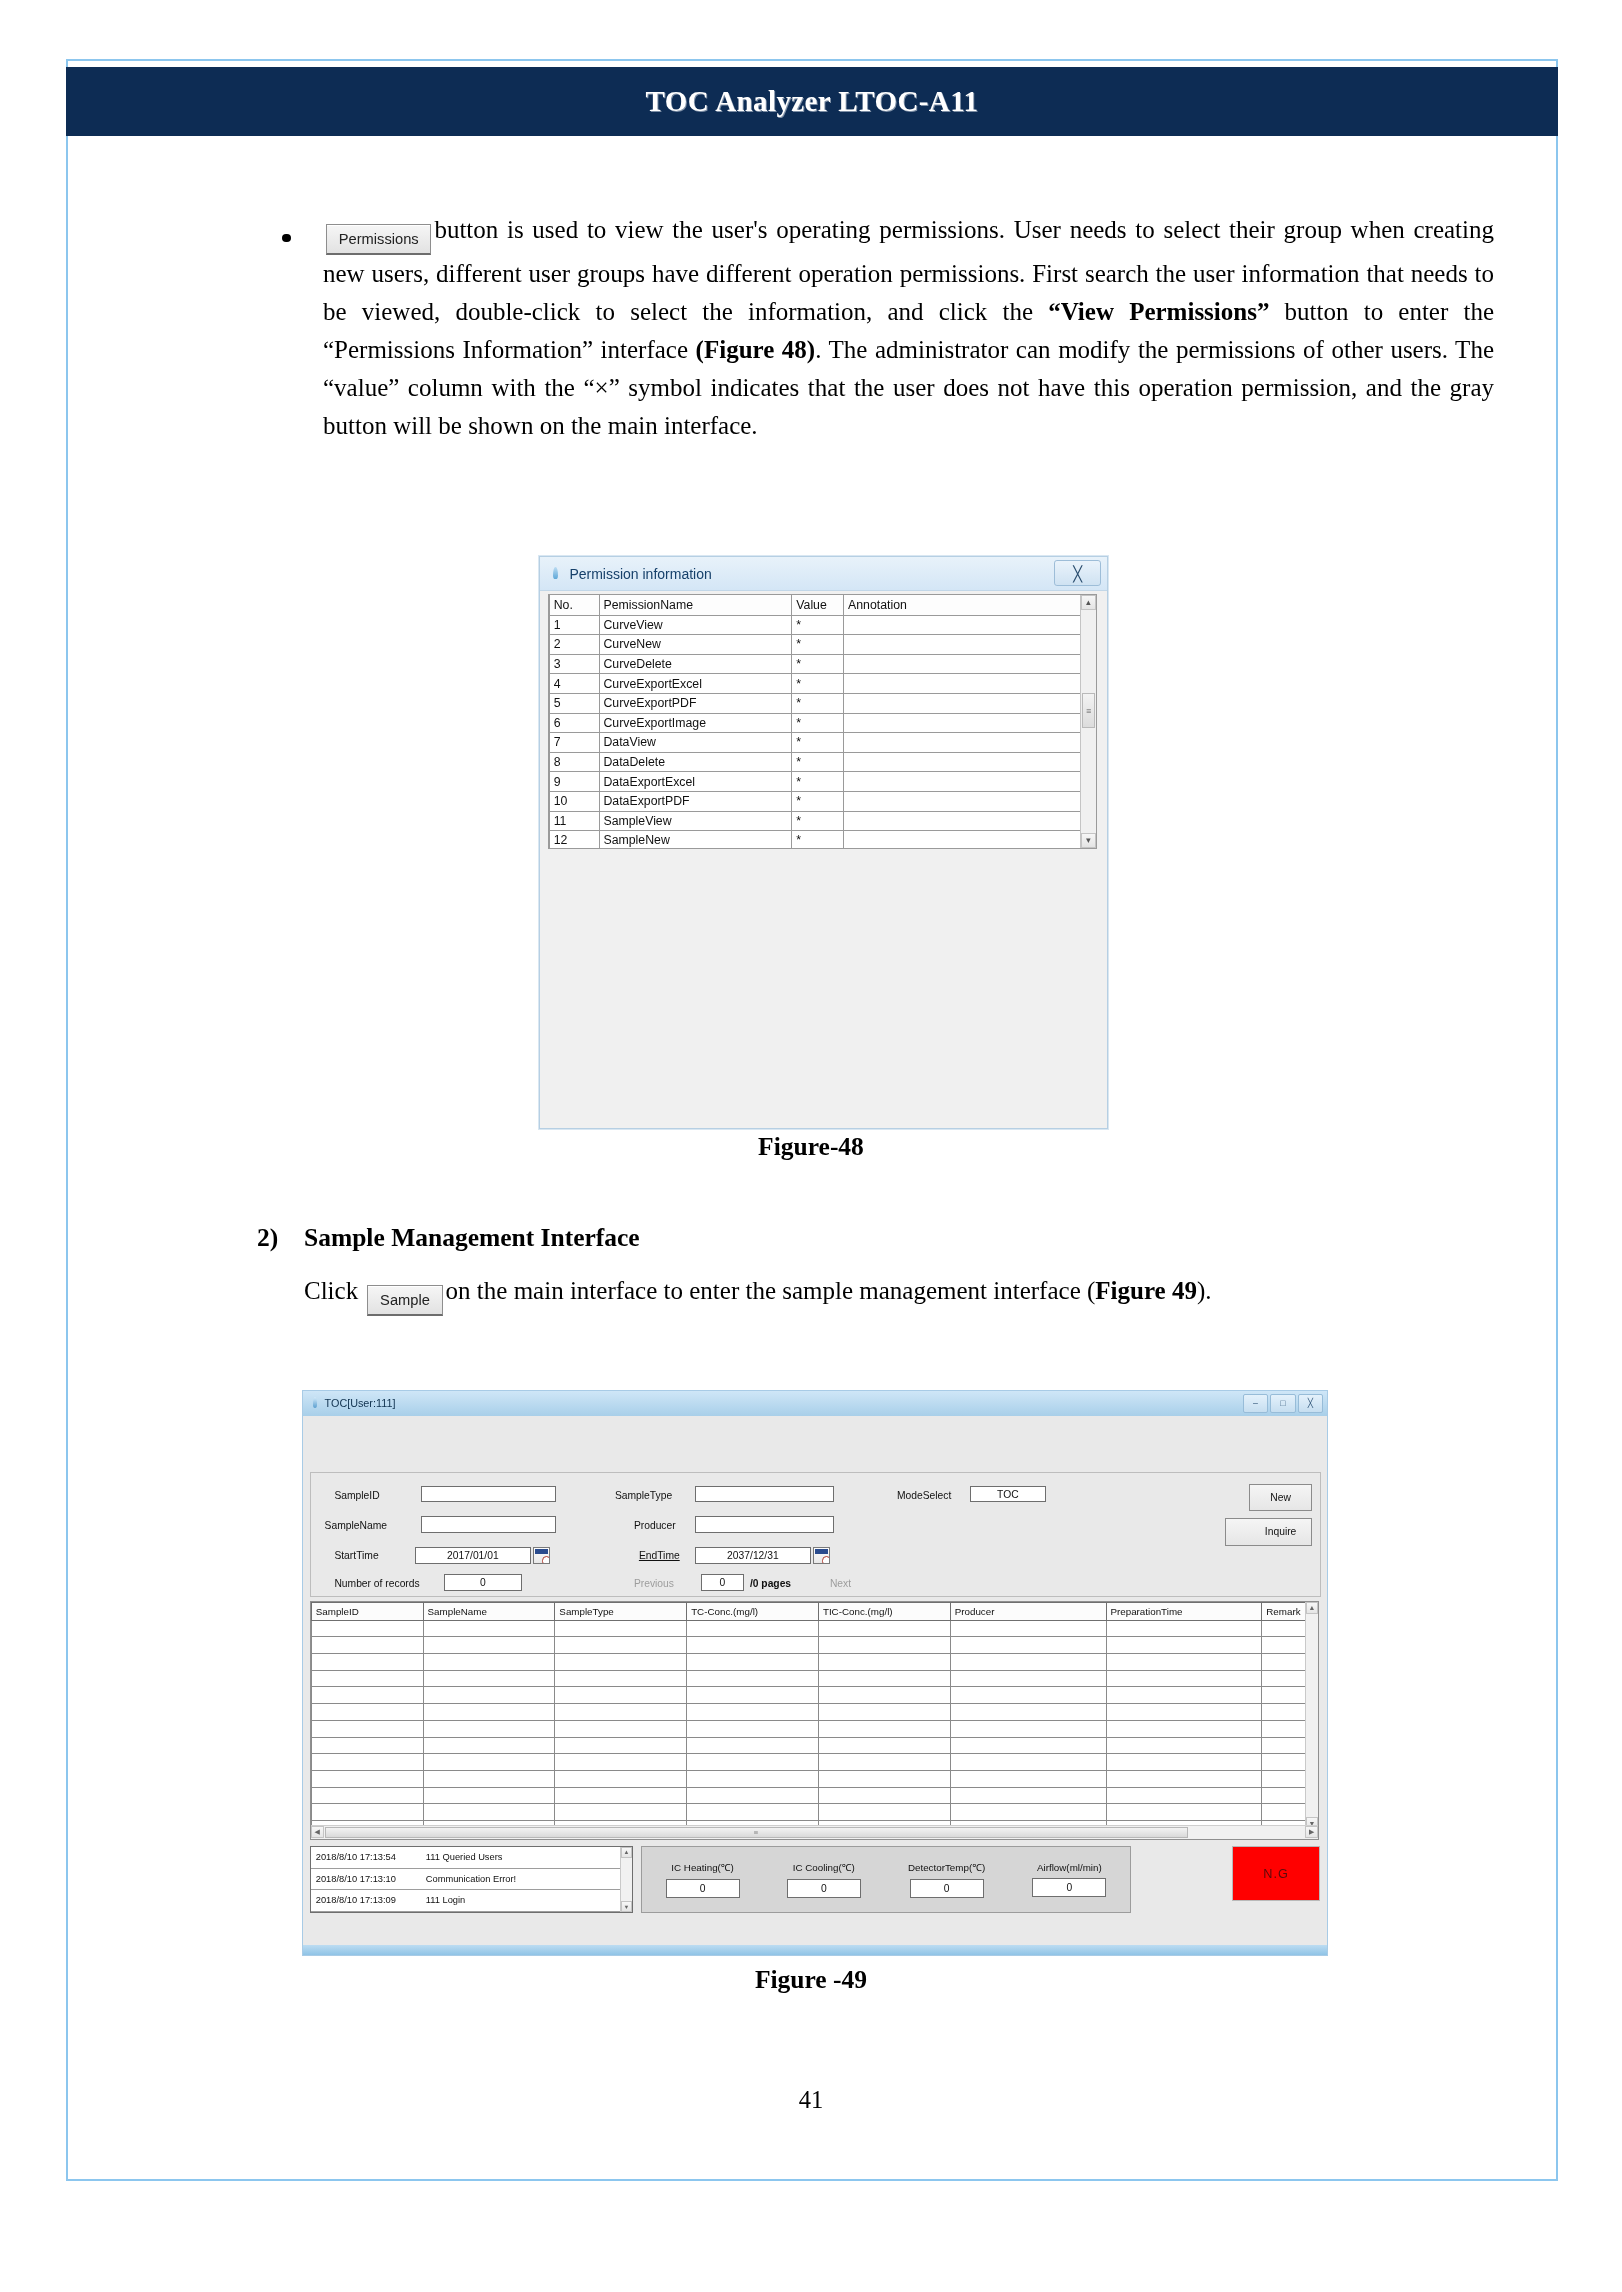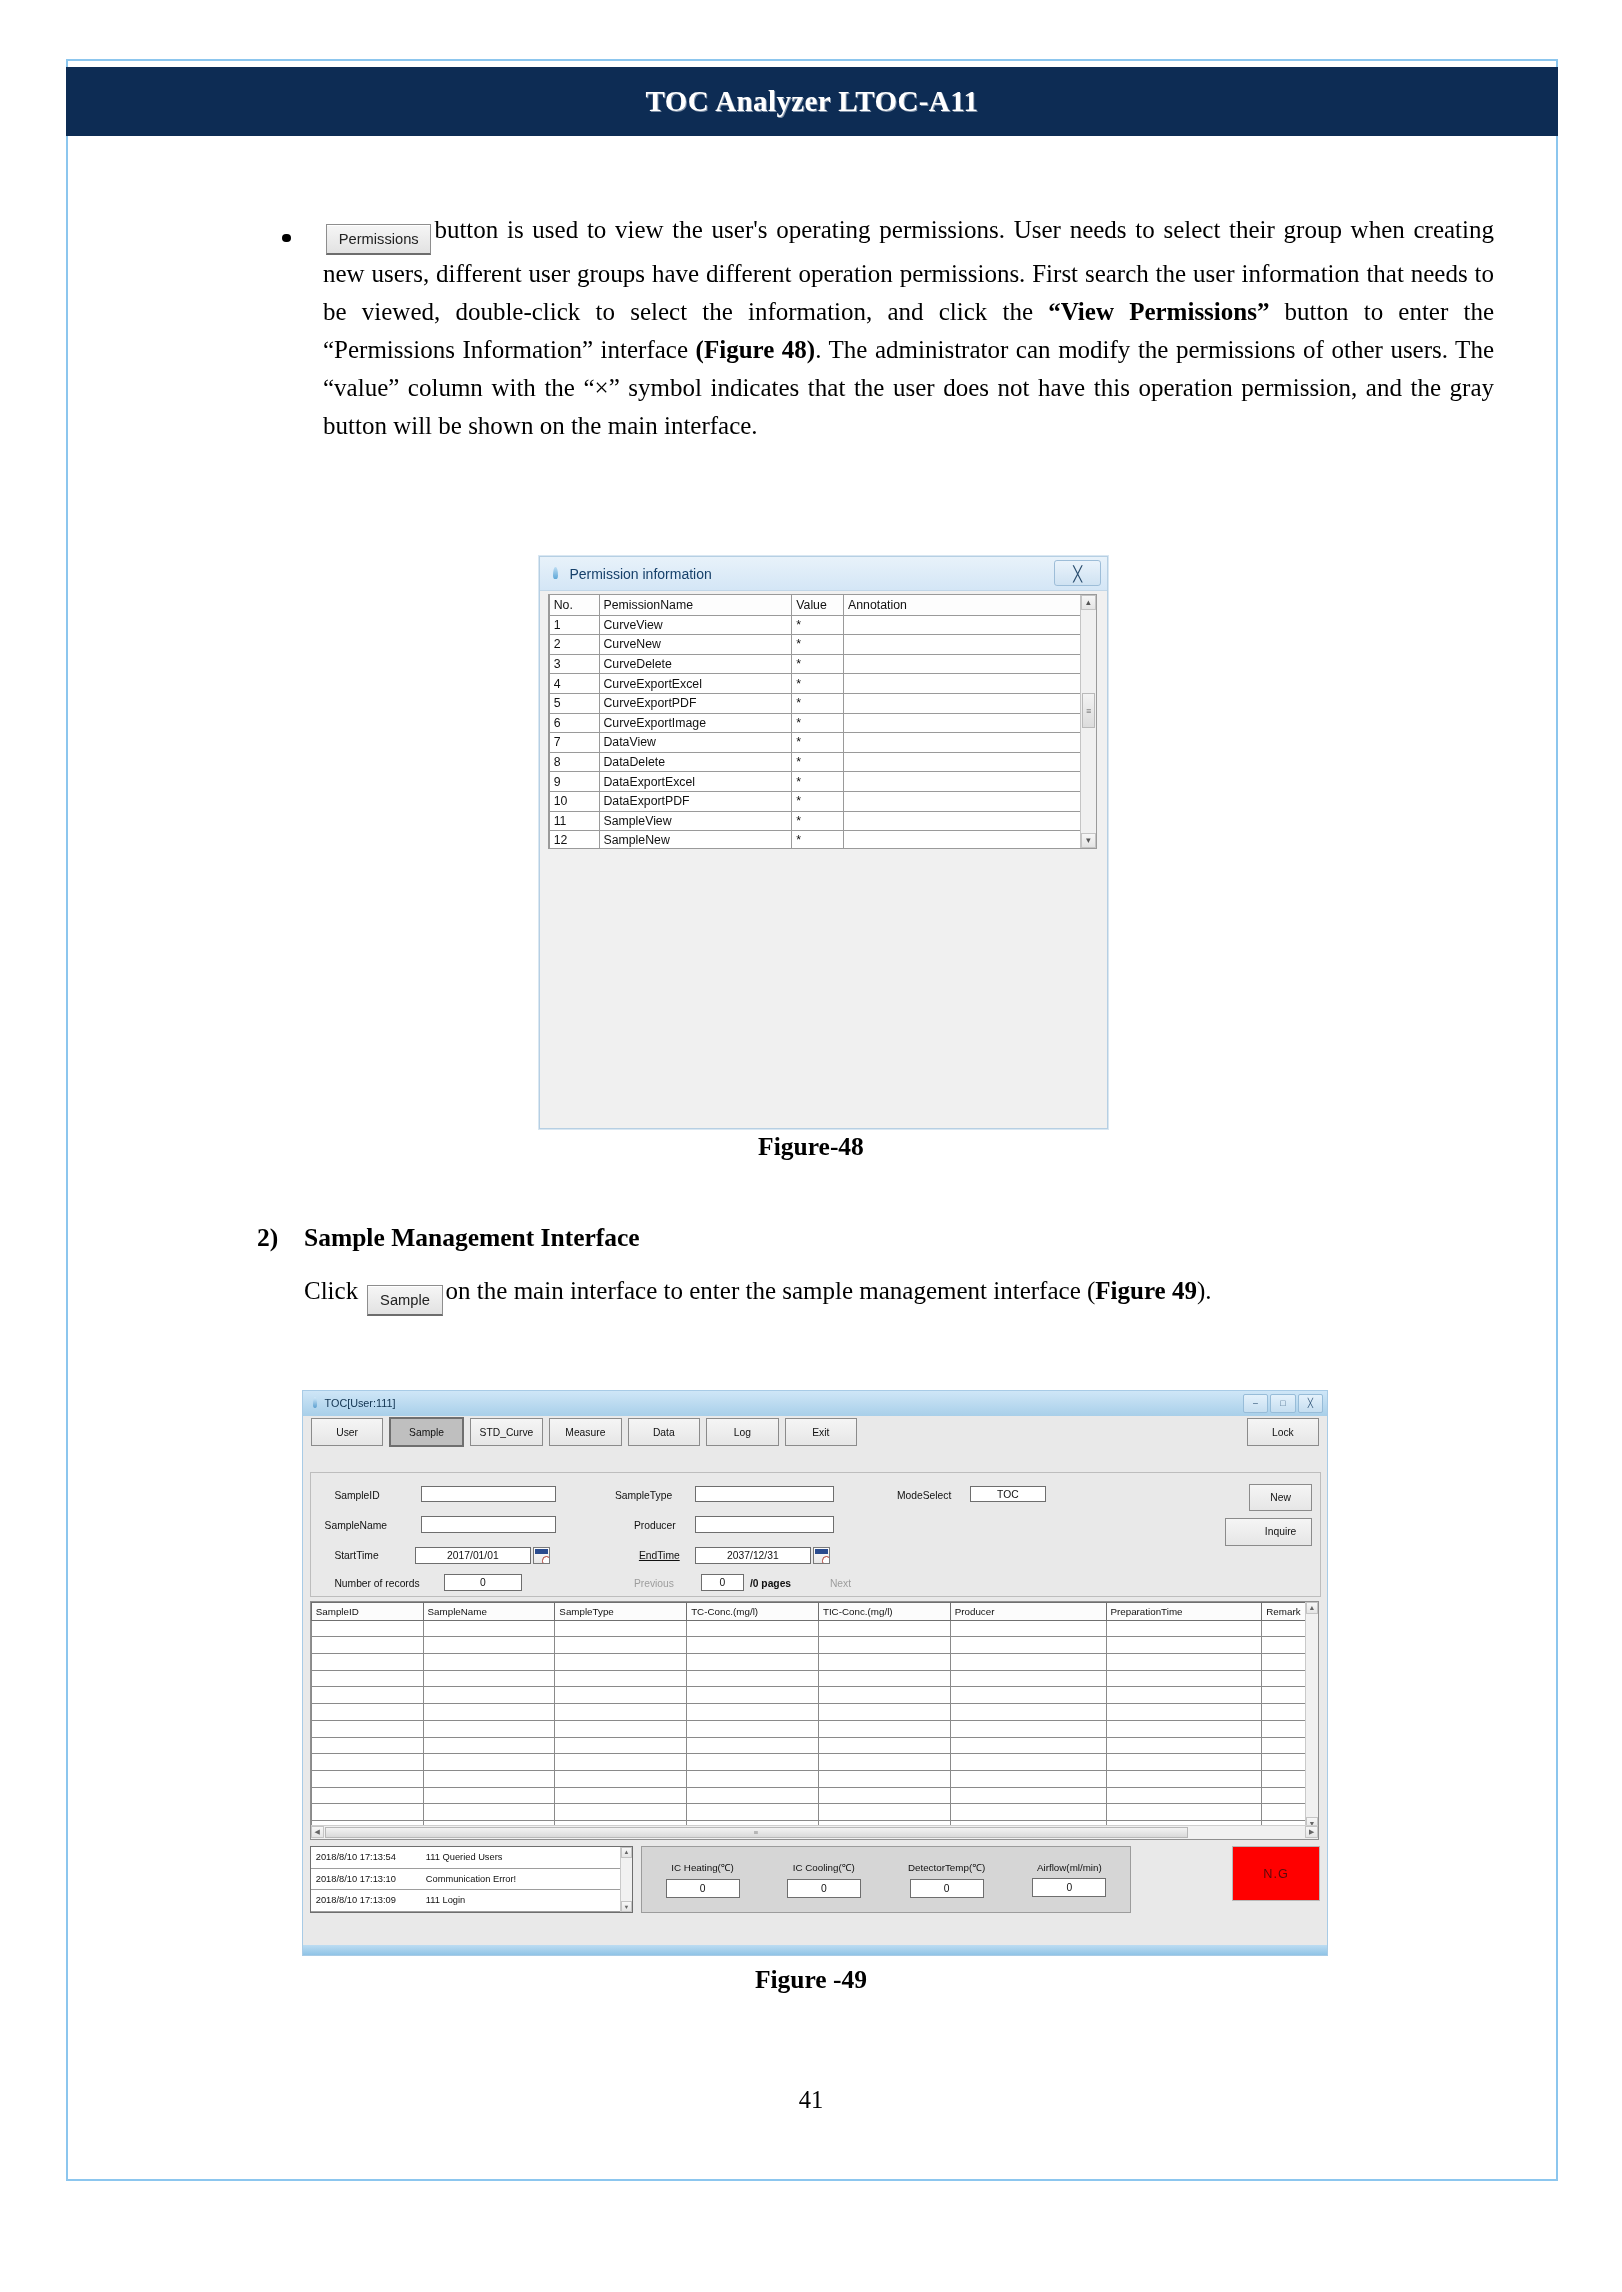--- a/index.html
+++ b/index.html
@@ -433,30 +433,20 @@
       <span class="wico"></span>
       <span class="wtxt">TOC[User:111]</span>
       <div class="w-ctrls">
         <div>–</div>
         <div>□</div>
         <div>╳</div>
       </div>
     </div>
 
 
-    <div class="toolbar" id="toolbar">
-      <div class="tbtn">User</div>
-        <div class="tbtn active">Sample</div>
-        <div class="tbtn">STD_Curve</div>
-        <div class="tbtn">Measure</div>
-        <div class="tbtn">Data</div>
-        <div class="tbtn">Log</div>
-        <div class="tbtn">Exit</div>
-        <div class="tbtn lock">Lock</div>
-    </div>
 
     <div class="formpanel">
 
       <div class="flabel" style="left:23.5px;top:16.7px;">SampleID</div>
       <div class="finput" style="left:110px;top:12.7px;width:135px;"></div>
       <div class="flabel" style="left:304px;top:16.7px;">SampleType</div>
       <div class="finput" style="left:384px;top:12.7px;width:139px;"></div>
       <div class="flabel" style="left:586px;top:16.7px;">ModeSelect</div>
       <div class="finput" style="left:659px;top:12.7px;width:76px;">TOC</div>
 

